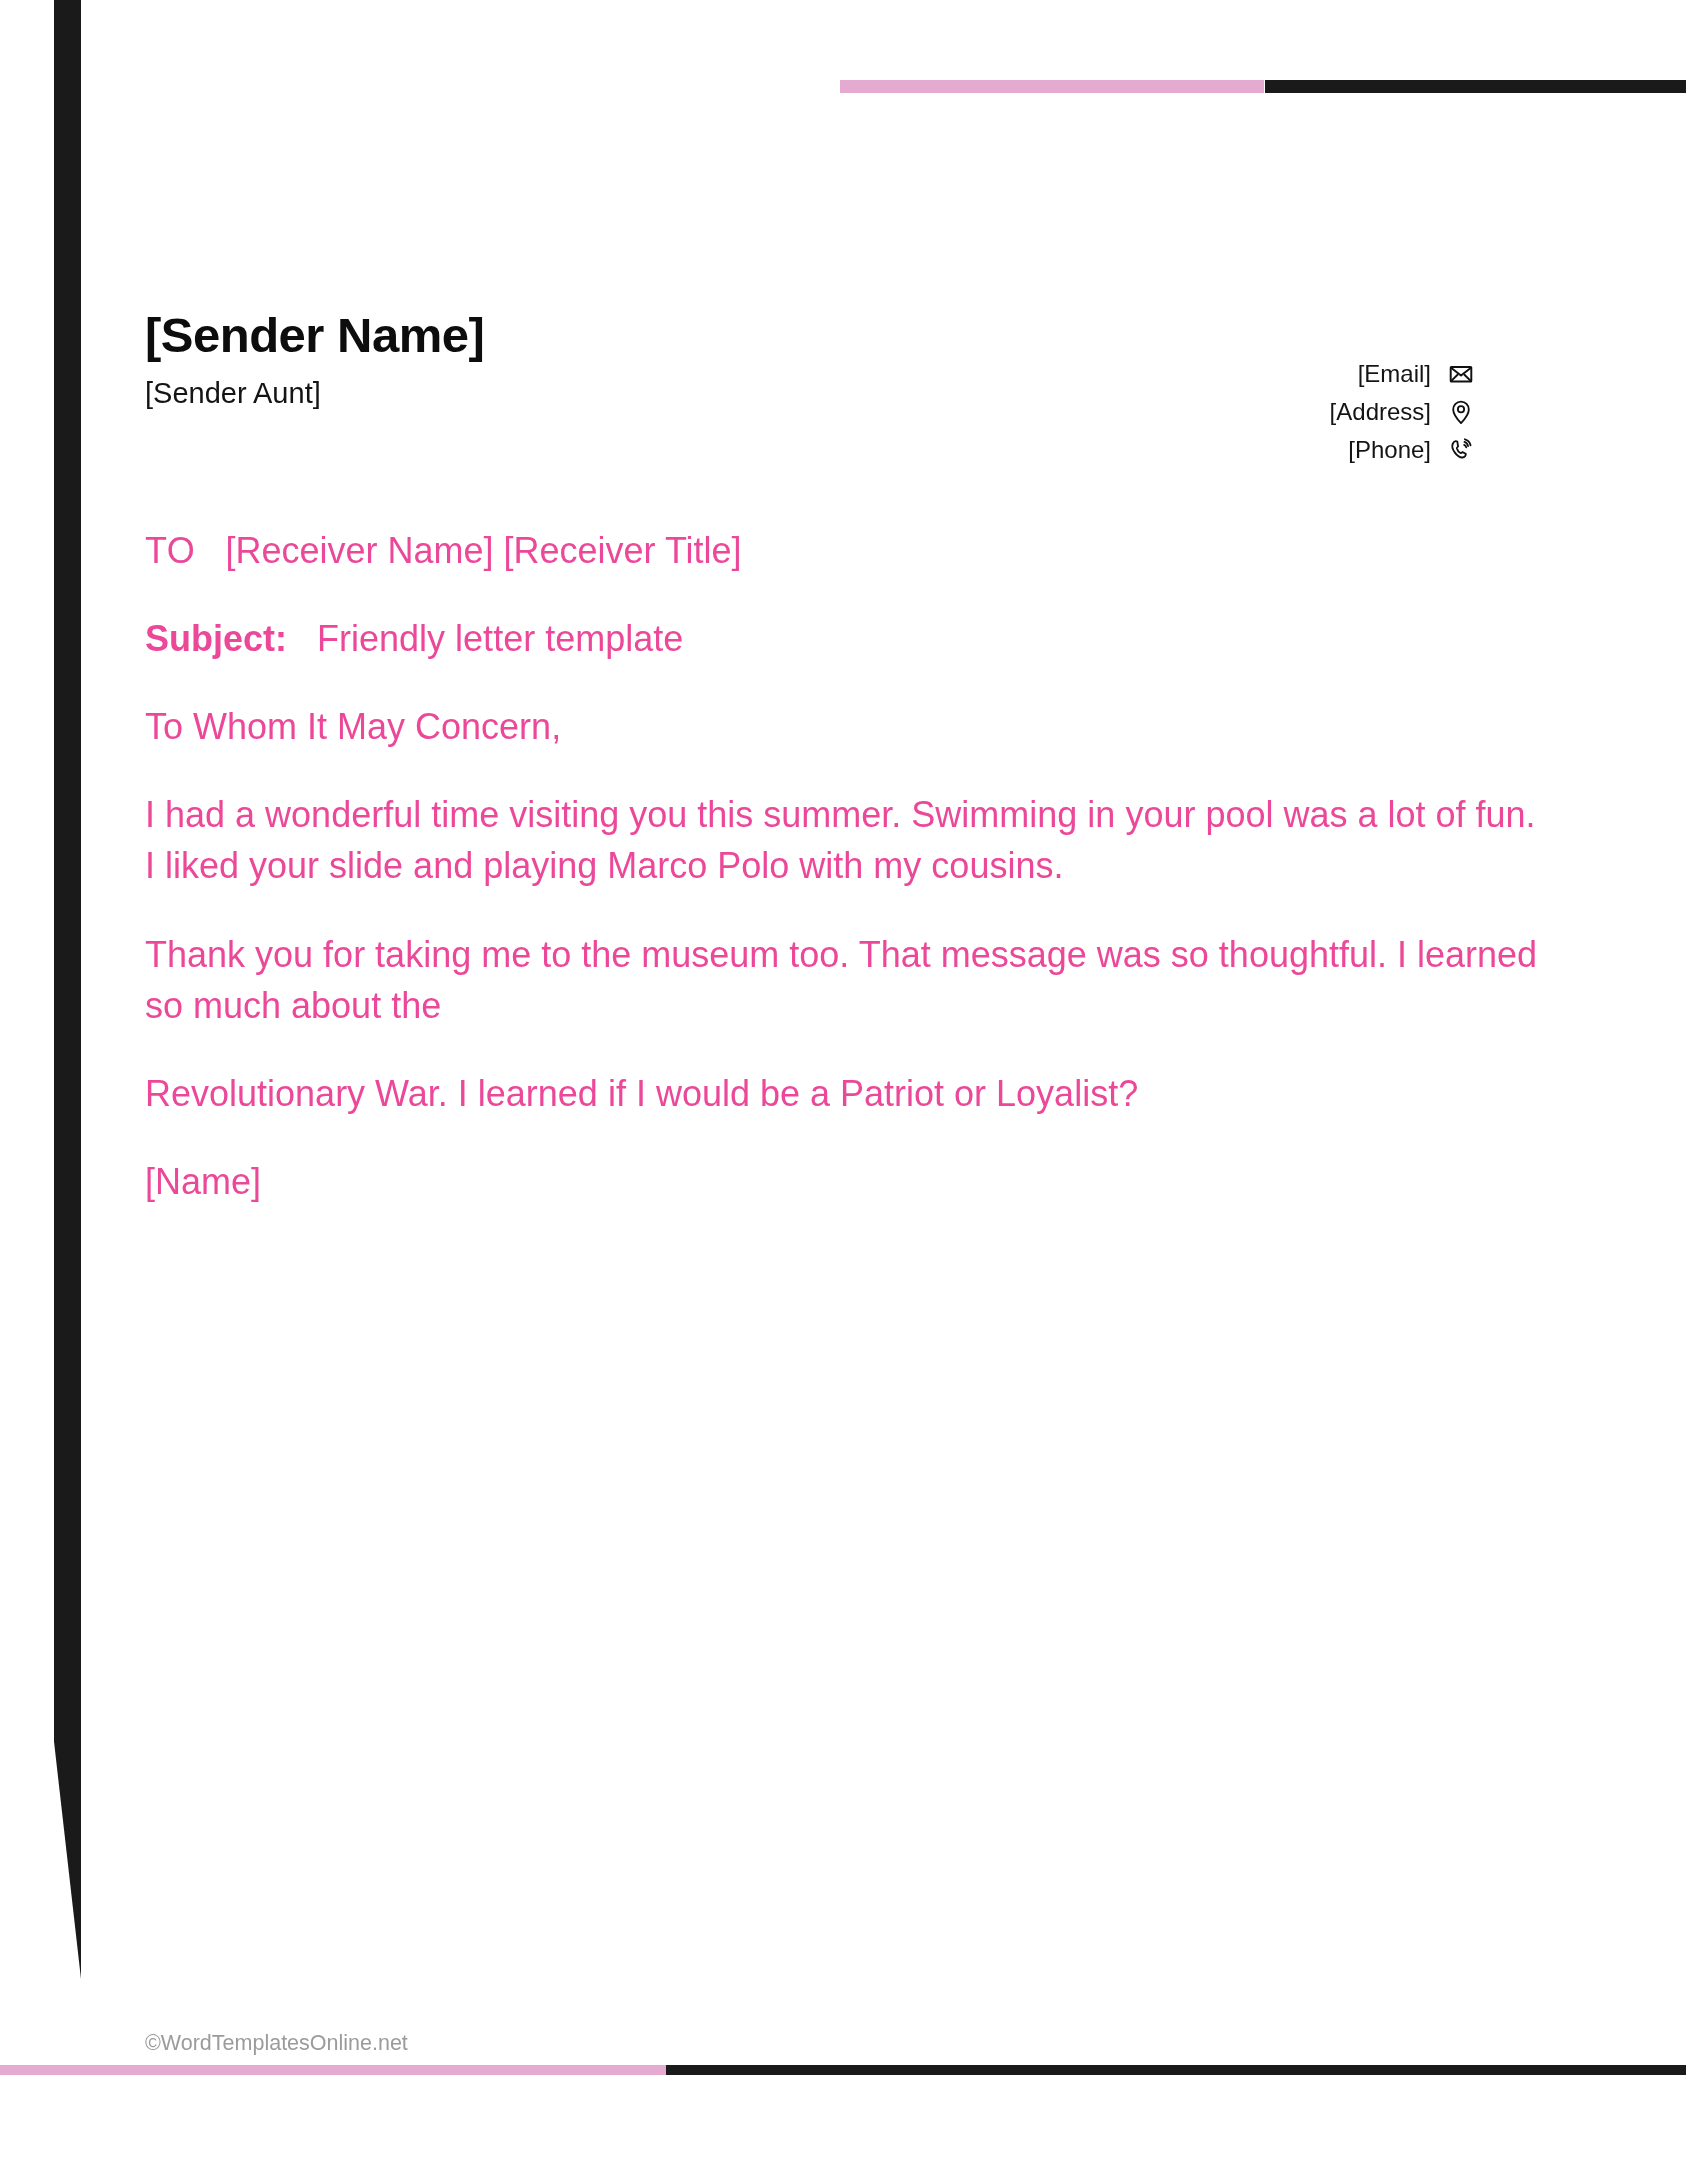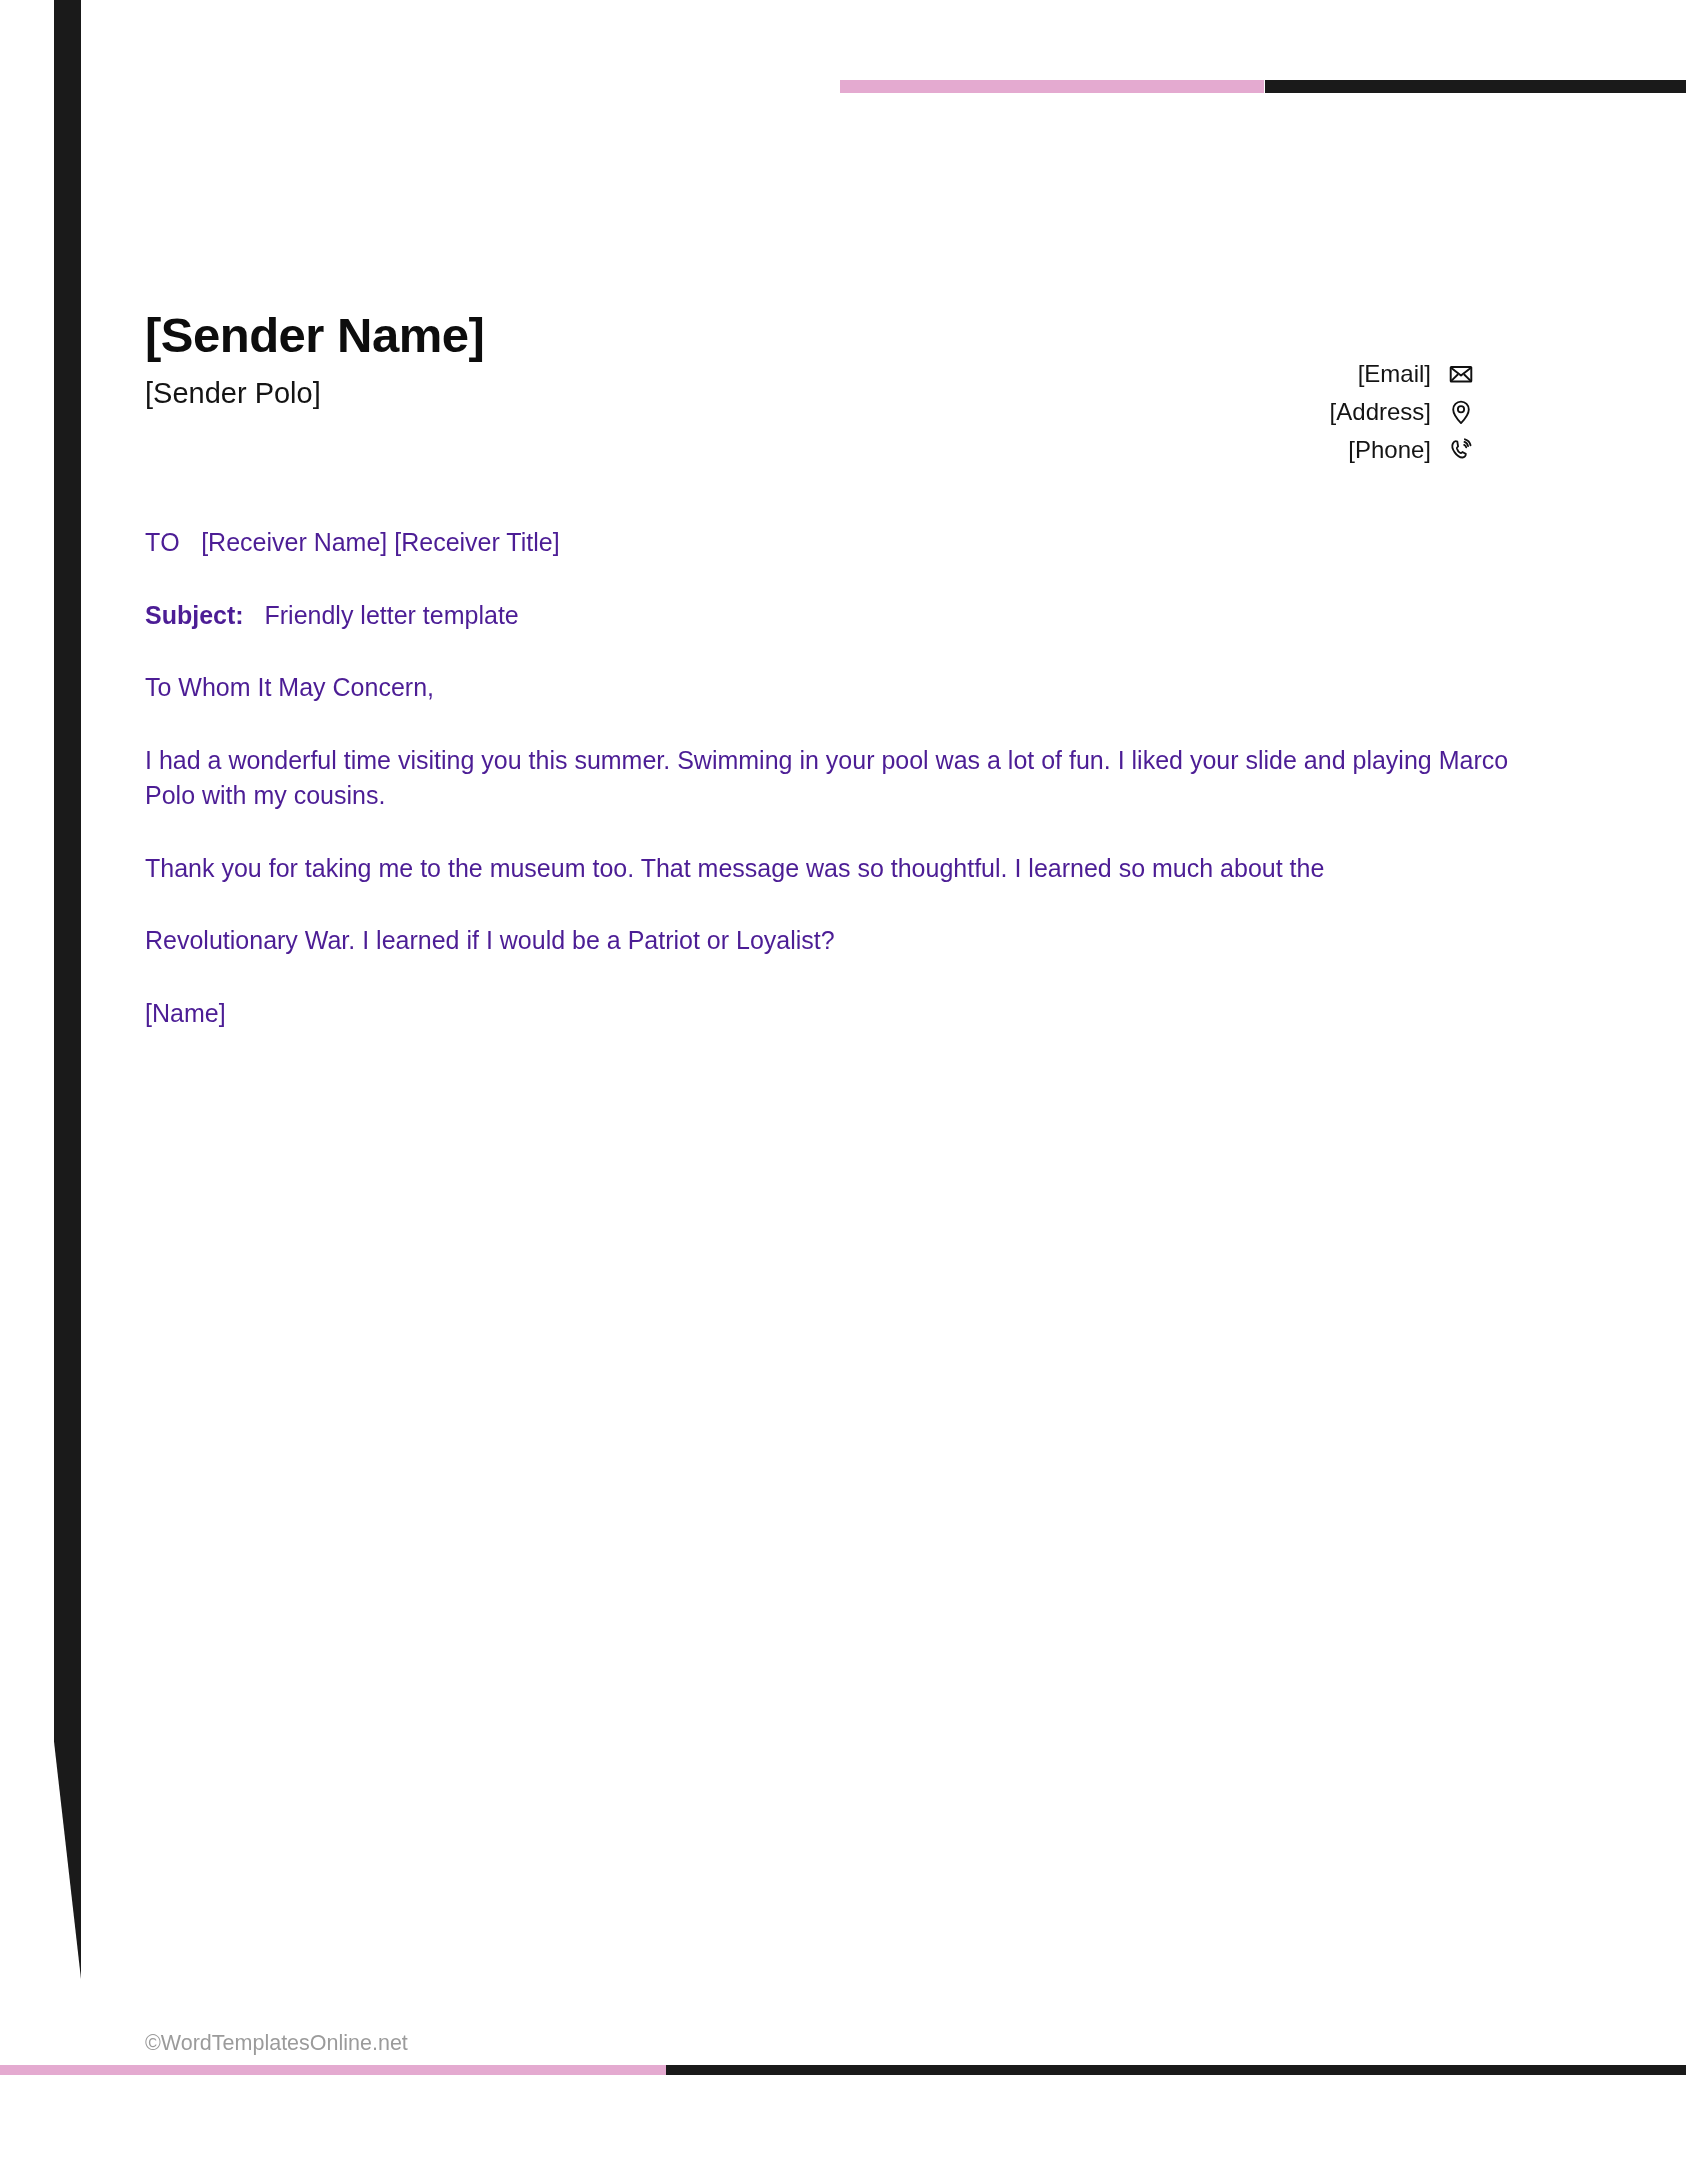--- a/index.html
+++ b/index.html
@@ -126,22 +126,22 @@
   }
 
   
   .letter-body {
     position: absolute;
     left: 145px;
     top: 525px;
     width: 1401px;
   }
   .line {
-    font-size: 25px;
-    color: #4c1d95;
+    font-size: 36px;
+    color: #ec4899;
     line-height: 1.42;
     margin: 0 0 37px 0;
     font-weight: 400;
   }
   .to-line .to-label {
     letter-spacing: 0.5px;
   }
   .subject-label {
     font-weight: bold;
   }
@@ -166,21 +166,21 @@
   <div class="top-bar-pink"></div>
   <div class="top-bar-black"></div>
   <div class="left-bar"></div>
   <div class="bottom-bar-pink"></div>
   <div class="bottom-bar-black"></div>
 
   <div class="header">
 
     <div class="sender-block">
       <div class="sender-name">[Sender Name]</div>
-      <div class="sender-title">[Sender Polo]</div>
+      <div class="sender-title">[Sender Aunt]</div>
     </div>
 
     <div class="contact-block">
 
       <div class="contact-row">
         <span class="contact-text">[Email]</span>
         <span class="contact-icon">
           <svg width="26" height="26" viewBox="0 0 24 24" fill="none" stroke="#111111" stroke-width="1.8" stroke-linejoin="round">
             <rect x="2.5" y="5.5" width="19" height="13.5" rx="0.6"></rect>
             <path d="M2.5 6 L12 13.4 L21.5 6"></path>

